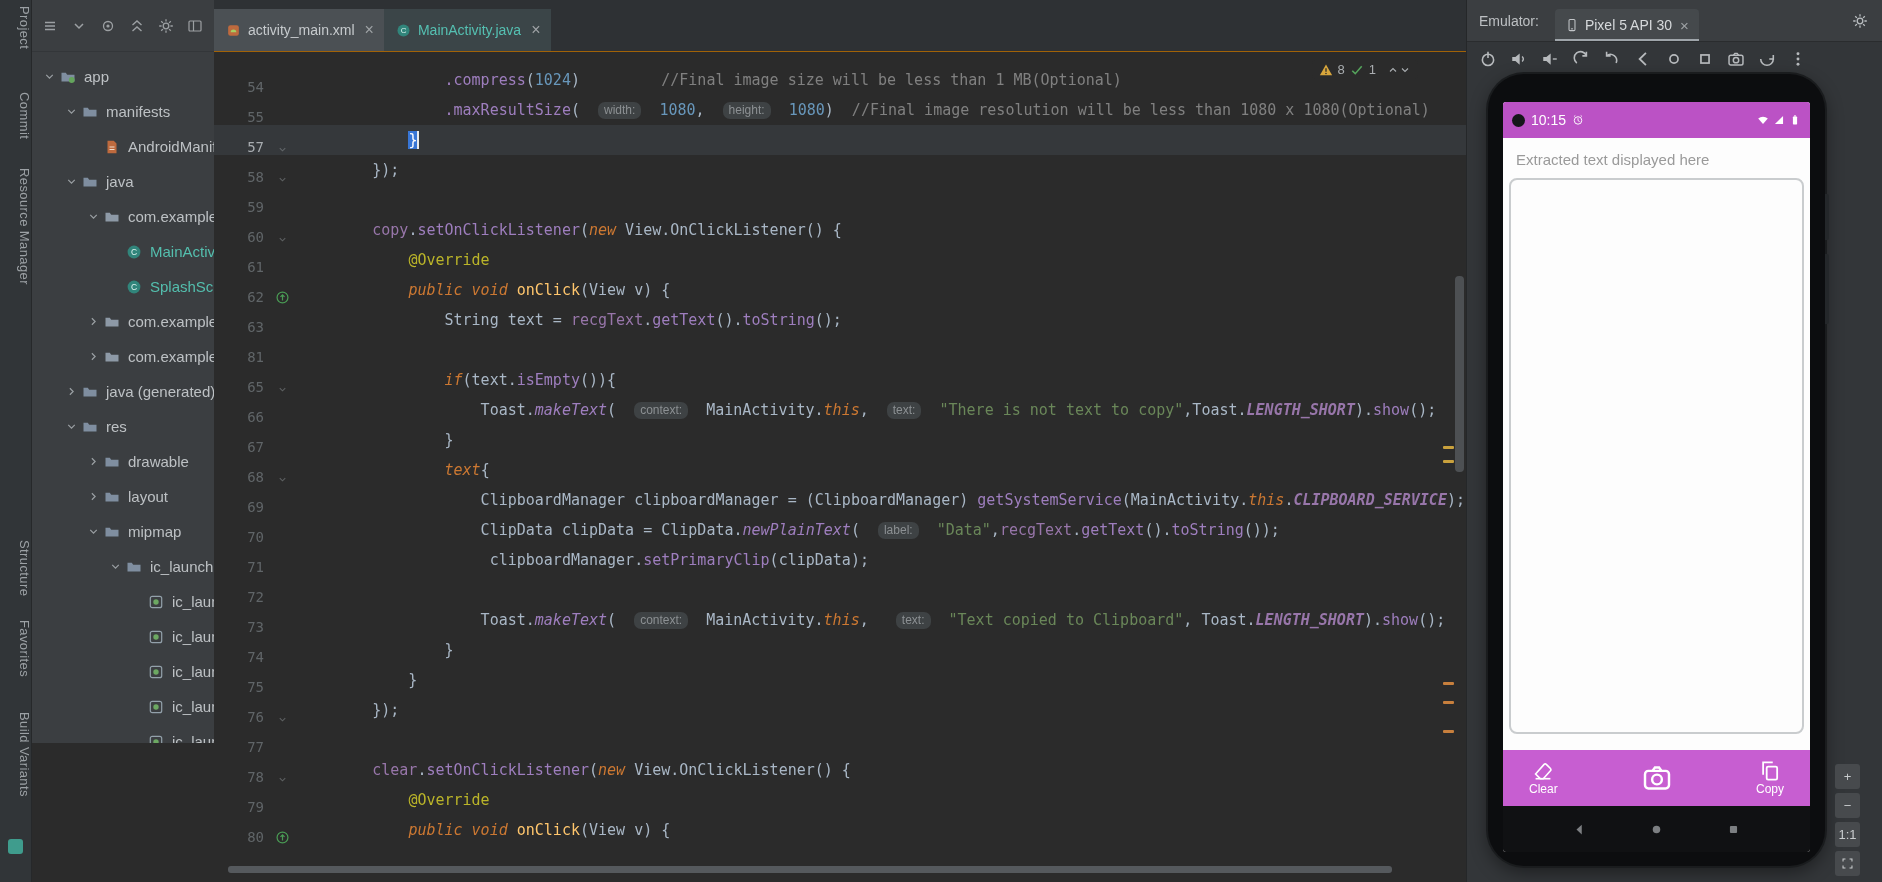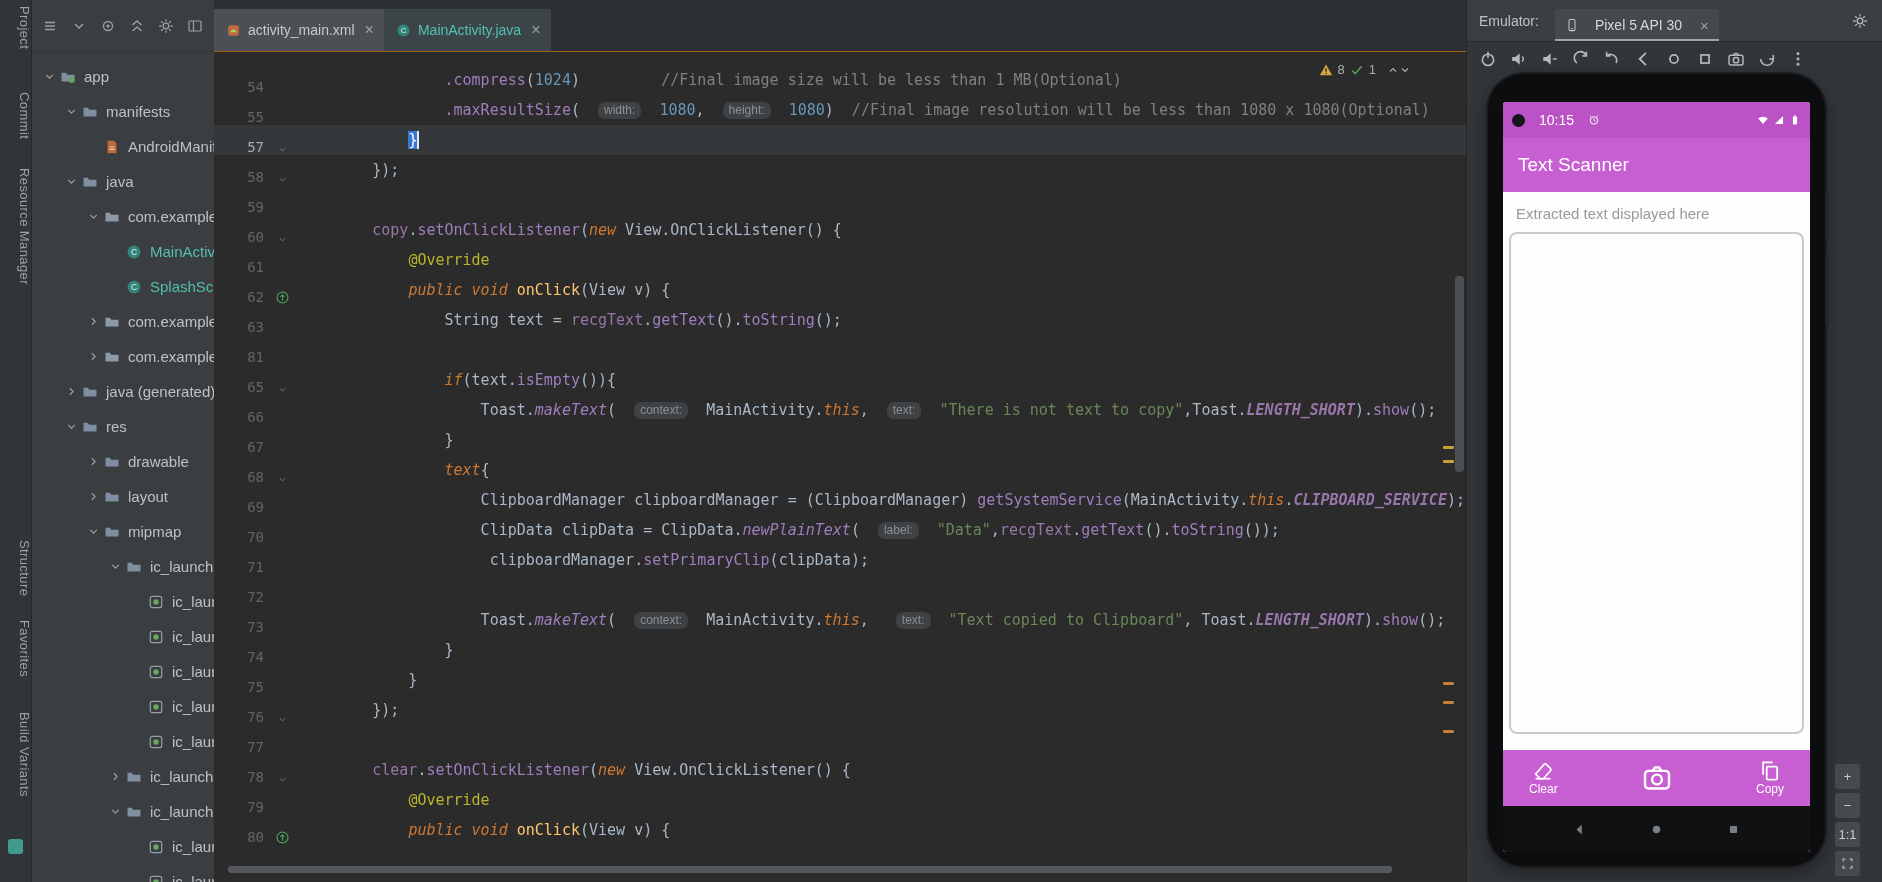--- a/index.html
+++ b/index.html
@@ -5,21 +5,21 @@
   *{box-sizing:border-box}
   html,body{margin:0;padding:0;background:#1e1f22}
   #app{position:relative;width:1882px;height:882px;overflow:hidden;background:#2B2B2B;font-family:"Liberation Sans",sans-serif;cursor:default}
 
   
   .strip{position:absolute;left:0;top:0;width:32px;height:882px;background:#313538;border-right:1px solid #26282A;z-index:6}
   .vlabel{position:absolute;left:0;width:32px;display:flex;justify-content:center;writing-mode:vertical-rl;color:#9CA1A5;font-size:13px;letter-spacing:.4px}
   .runicon{position:absolute;left:8px;bottom:28px;width:15px;height:15px;border-radius:3px;background:#3F9C8D}
 
   
-  .pp{position:absolute;left:32px;top:0;width:182px;height:882px;background:#3B3E41;overflow:hidden;z-index:5}
+  .pp{position:absolute;left:32px;top:0;width:182px;height:743px;background:#3B3E41;overflow:hidden;z-index:5}
   .pp-toolbar{height:52px;display:flex;align-items:center;gap:11px;padding:0 9px;border-bottom:1px solid #333639}
   .tbi{width:18px;height:18px;display:flex;align-items:center;justify-content:center;opacity:.9}
   .pp-tree{padding-top:7px}
   .trow{height:35px;display:flex;align-items:center;white-space:nowrap;color:#BDC1C4;font-size:15px}
   .trow .chev{width:18px;display:inline-flex;justify-content:center;flex:none}
   .trow .ticon{width:18px;margin:0 6px 0 2px;display:inline-flex;flex:none}
   .trow.teal .tlabel{color:#54BFAE}
 
   
   .ed{position:absolute;left:214px;top:0;width:1252px;height:882px;background:#2B2B2B}
@@ -53,30 +53,30 @@
   .insp-arrows{display:inline-flex;margin-left:6px}
   .vthumb{position:absolute;right:2px;top:224px;width:9px;height:196px;background:#5A5E61;border-radius:4px;opacity:.75}
   #marks{position:absolute;inset:0;pointer-events:none}
   .mark{position:absolute;right:12px;width:11px;height:3px;border-radius:1px}
   .hscroll{position:absolute;left:14px;top:814px;width:1185px;height:8px}
   .hthumb{width:1164px;height:7px;background:#55595D;border-radius:3px}
 
   
   .emu{position:absolute;left:1466px;top:0;width:416px;height:882px;background:#333639;border-left:1px solid #252729}
   .emu-head{height:42px;display:flex;align-items:center;padding-left:12px;background:#3B3E41;border-bottom:1px solid #2A2C2E;color:#BDC0C3;font-size:14px}
-  .emu-tab{display:inline-flex;align-items:center;gap:16px;margin-left:16px;height:32px;padding:0 10px;background:#45494C;border-radius:4px 4px 0 0;box-shadow:inset 0 -2px 0 #9FA5AA;color:#D6D9DB;align-self:flex-end}
+  .emu-tab{display:inline-flex;align-items:center;gap:6px;margin-left:16px;height:32px;padding:0 10px;background:#45494C;border-radius:4px 4px 0 0;box-shadow:inset 0 -2px 0 #9FA5AA;color:#D6D9DB;align-self:flex-end}
   .emu-tab .close{color:#9EA2A5;font-size:15px;margin-left:2px}
   .emu-gear{margin-left:auto;margin-right:14px;display:inline-flex}
   .emu-tools{height:34px;display:flex;align-items:center;gap:9px;padding-left:10px}
   .eti{display:inline-flex;align-items:center;justify-content:center;opacity:.92}
   .phone{position:absolute;left:21px;top:74px;width:337px;height:792px;background:#0C0D0F;border-radius:36px;box-shadow:0 0 0 2px #1A1C1E,0 6px 18px rgba(0,0,0,.45)}
   .phone::before{content:"";position:absolute;right:-4px;top:120px;width:4px;height:46px;background:#24272A;border-radius:0 2px 2px 0}
   .phone::after{content:"";position:absolute;right:-4px;top:180px;width:4px;height:70px;background:#24272A;border-radius:0 2px 2px 0}
   .screen{position:absolute;left:15px;top:28px;width:307px;height:750px;background:#FDFDFD;border-radius:3px;overflow:hidden;display:flex;flex-direction:column}
-  .sbar{height:36px;background:#BB52C5;display:flex;align-items:center;padding:0 9px;gap:14px;flex:none}
+  .sbar{height:36px;background:#BB52C5;display:flex;align-items:center;padding:0 9px;gap:6px;flex:none}
   .punch{width:13px;height:13px;border-radius:50%;background:#15161A;flex:none}
   .stime{color:#fff;font-size:14px}
   .sright{margin-left:auto;display:flex;gap:4px;align-items:center}
   .abar{height:54px;background:#C75ED1;display:flex;align-items:center;padding-left:15px;color:#FFF;font-size:19px;flex:none}
   .content{flex:1;background:#FDFDFD;position:relative}
   .hint{position:absolute;left:13px;top:13px;color:#9A9A9A;font-size:15px}
   .textbox{position:absolute;left:6px;right:6px;top:40px;bottom:16px;border:2px solid #C9CCCE;border-radius:8px}
   .actbar{height:56px;background:#C75ED1;display:flex;align-items:center;justify-content:space-between;padding:0 26px;flex:none}
   .act{display:flex;flex-direction:column;align-items:center;gap:1px;color:#fff;font-size:12px}
   .act.cam{justify-content:center}
@@ -748,23 +748,20 @@
               </svg>
               <svg width="12" height="12" viewBox="0 0 16 16">
                 <path d="M2.6 13.4L13.4 2.6v10.8z" fill="#FFFFFF"></path>
               </svg>
               <svg width="12" height="12" viewBox="0 0 16 16">
                 <rect x="5.2" y="3.4" width="5.6" height="10.6" rx="1" fill="#FFFFFF"></rect>
                 <rect x="6.8" y="1.8" width="2.4" height="1.6" fill="#FFFFFF"></rect>
               </svg>
             </span>
           </div>
-        <div class="abar">
-          <span>Text Scanner</span>
-        </div>
         <div class="content">
           <div class="hint">Extracted text displayed here</div>
           <div class="textbox"></div>
         </div>
         <div class="actbar" id="actBar">
             <div class="act">
               <svg width="22" height="22" viewBox="0 0 16 16">
                 <path d="M2.6 10.2l6.2-7a1.1 1.1 0 011.6 0l3 3a1.1 1.1 0 010 1.6l-5.2 5.8H6z" stroke="#FFFFFF" fill="none" stroke-width="1.2"></path>
                 <path d="M2.6 13.6h10.8" stroke="#FFFFFF" stroke-width="1.2"></path>
               </svg>

